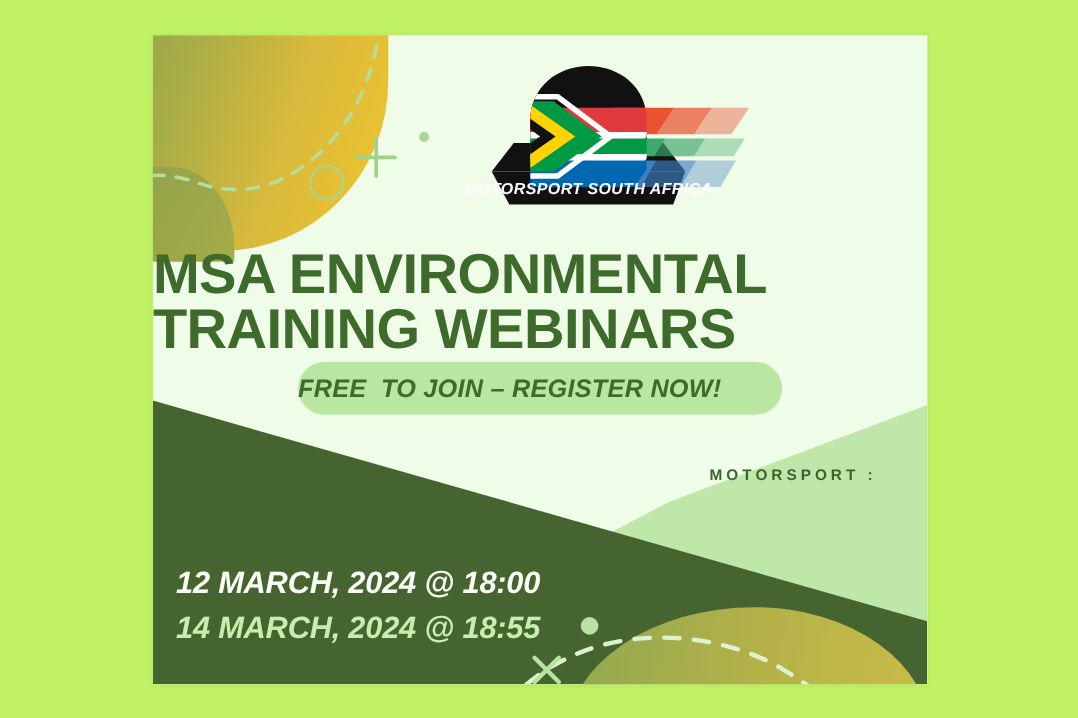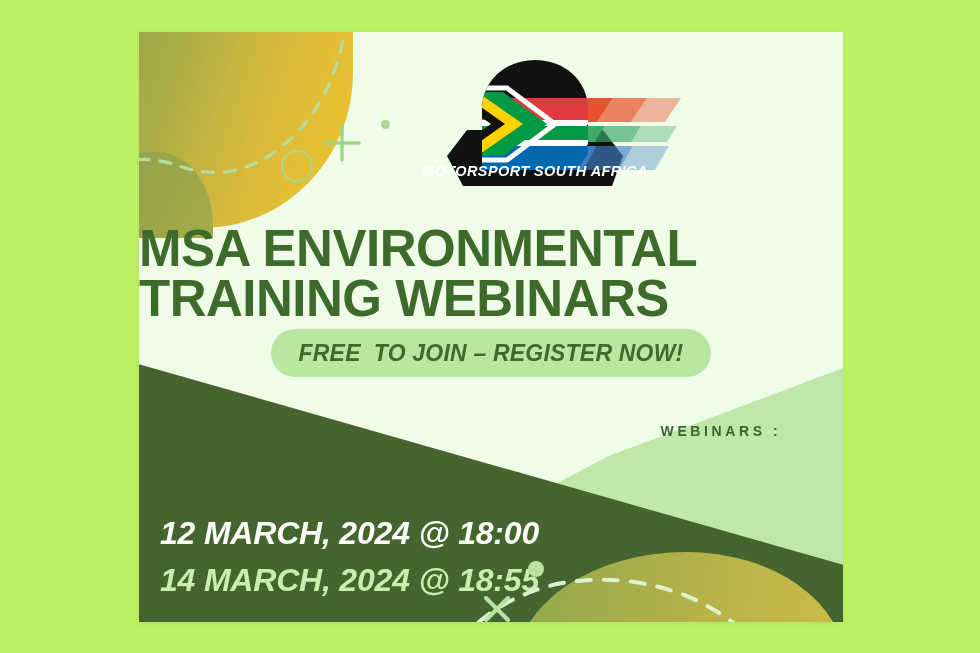--- a/index.html
+++ b/index.html
@@ -160,21 +160,20 @@
   .cta-pill {
     position: absolute;
     left: 132px;
     top: 297px;
     width: 440px;
     height: 48px;
     border-radius: 26px;
     background: #b9e6a0;
     display: flex;
     align-items: center;
-    justify-content: center;
   }
   .cta-pill span {
     font-family: "Liberation Sans", sans-serif;
     font-weight: bold;
     font-style: italic;
     font-size: 23px;
     letter-spacing: 0.2px;
     color: #3e6b2c;
     white-space: pre;
   }
@@ -208,21 +207,21 @@
   
   .dates {
     position: absolute;
     left: 21px;
     top: 478px;
   }
   .date-line {
     font-family: "Liberation Sans", sans-serif;
     font-weight: bold;
     font-style: italic;
-    font-size: 32px;
+    font-size: 28px;
     line-height: 1.46;
     letter-spacing: -0.2px;
     white-space: pre;
   }
   .date-line.d1 { color: #fbfff7; }
   .date-line.d2 { color: #c6efad; }
 </style>
 </head>
 <body>
 
@@ -307,21 +306,21 @@
       <text x="128" y="124" text-anchor="middle" font-family="Liberation Sans, sans-serif" font-size="14.5" font-weight="bold" font-style="italic" fill="#ffffff" letter-spacing="0.4">MOTORSPORT SOUTH AFRICA</text>
     </svg>
 
     <div class="headline">MSA ENVIRONMENTAL
 TRAINING WEBINARS</div>
 
     <div class="cta-pill">
       <span>FREE  TO JOIN – REGISTER NOW!</span>
     </div>
 
-    <div class="presenter-label">WEBINARS :</div>
+    <div class="presenter-label">MOTORSPORT :</div>
 
     <div class="dates">
       <div class="date-line d1">12 MARCH, 2024 @ 18:00</div>
       <div class="date-line d2">14 MARCH, 2024 @ 18:55</div>
     </div>
 
     <div class="blob-botright"></div>
 
     <svg class="dash-botright" viewBox="0 0 420 140">
       <path d="M 6 136 C 22 104, 58 72, 110 58 C 164 44, 228 54, 272 80 C 304 99, 326 120, 340 140" fill="none" stroke="#dff2cf" stroke-width="4" stroke-linecap="round" stroke-dasharray="14 13"></path>

